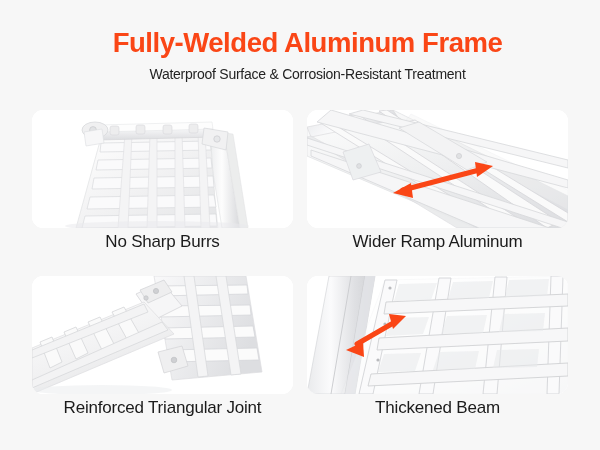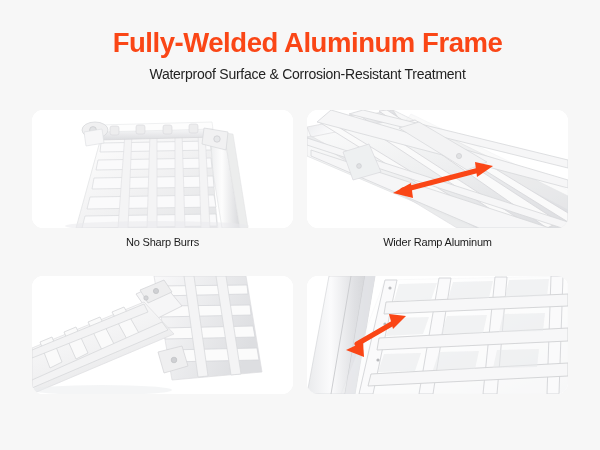--- a/index.html
+++ b/index.html
@@ -88,21 +88,21 @@
 
   .card-label {
     position: absolute;
     left: 0;
     top: 118px;
     width: 261px;
     height: 28px;
     display: flex;
     align-items: center;
     justify-content: center;
-    font-size: 11px;
+    font-size: 17px;
     color: #1b1b1b;
     letter-spacing: -0.2px;
     white-space: nowrap;
   }
 </style>
 </head>
 <body>
 
 <div id="page">
 
@@ -291,20 +291,21 @@
           </g>
 
           <g fill="#efefF0" stroke="#d2d3d6" stroke-width="0.7">
             <polygon points="126,76 150,70 156,90 132,97"></polygon>
             <circle cx="142" cy="84" r="2.8" fill="#cfd0d3" stroke="#bfc0c3"></circle>
           </g>
 
           <ellipse cx="70" cy="114" rx="70" ry="5" fill="#eaebed" opacity="0.5"></ellipse>
         </svg>
       </div>
+      <div class="card-label">Reinforced Triangular Joint</div>
     </div>
 
     <div class="card">
       <div class="card-photo">
         <svg viewBox="0 0 261 118" preserveAspectRatio="xMidYMid slice" aria-hidden="true">
           <defs>
             <linearGradient id="g4beam" x1="0" y1="0" x2="1" y2="0">
               <stop offset="0" stop-color="#e9eaec"></stop>
               <stop offset="0.35" stop-color="#fbfbfc"></stop>
               <stop offset="0.7" stop-color="#dfe0e3"></stop>
@@ -359,16 +360,17 @@
             <circle cx="71" cy="84" r="1.6"></circle>
           </g>
 
           <g stroke="#fa4616" stroke-width="5" stroke-linecap="round" fill="none">
             <line x1="50" y1="68" x2="88" y2="46"></line>
           </g>
           <polygon points="39,74 56,66 57,81" fill="#fa4616"></polygon>
           <polygon points="99,40 82,38 86,53" fill="#fa4616"></polygon>
         </svg>
       </div>
+      <div class="card-label">Thickened Beam</div>
     </div>
 
   </div>
 </div>
 
 </body></html>

